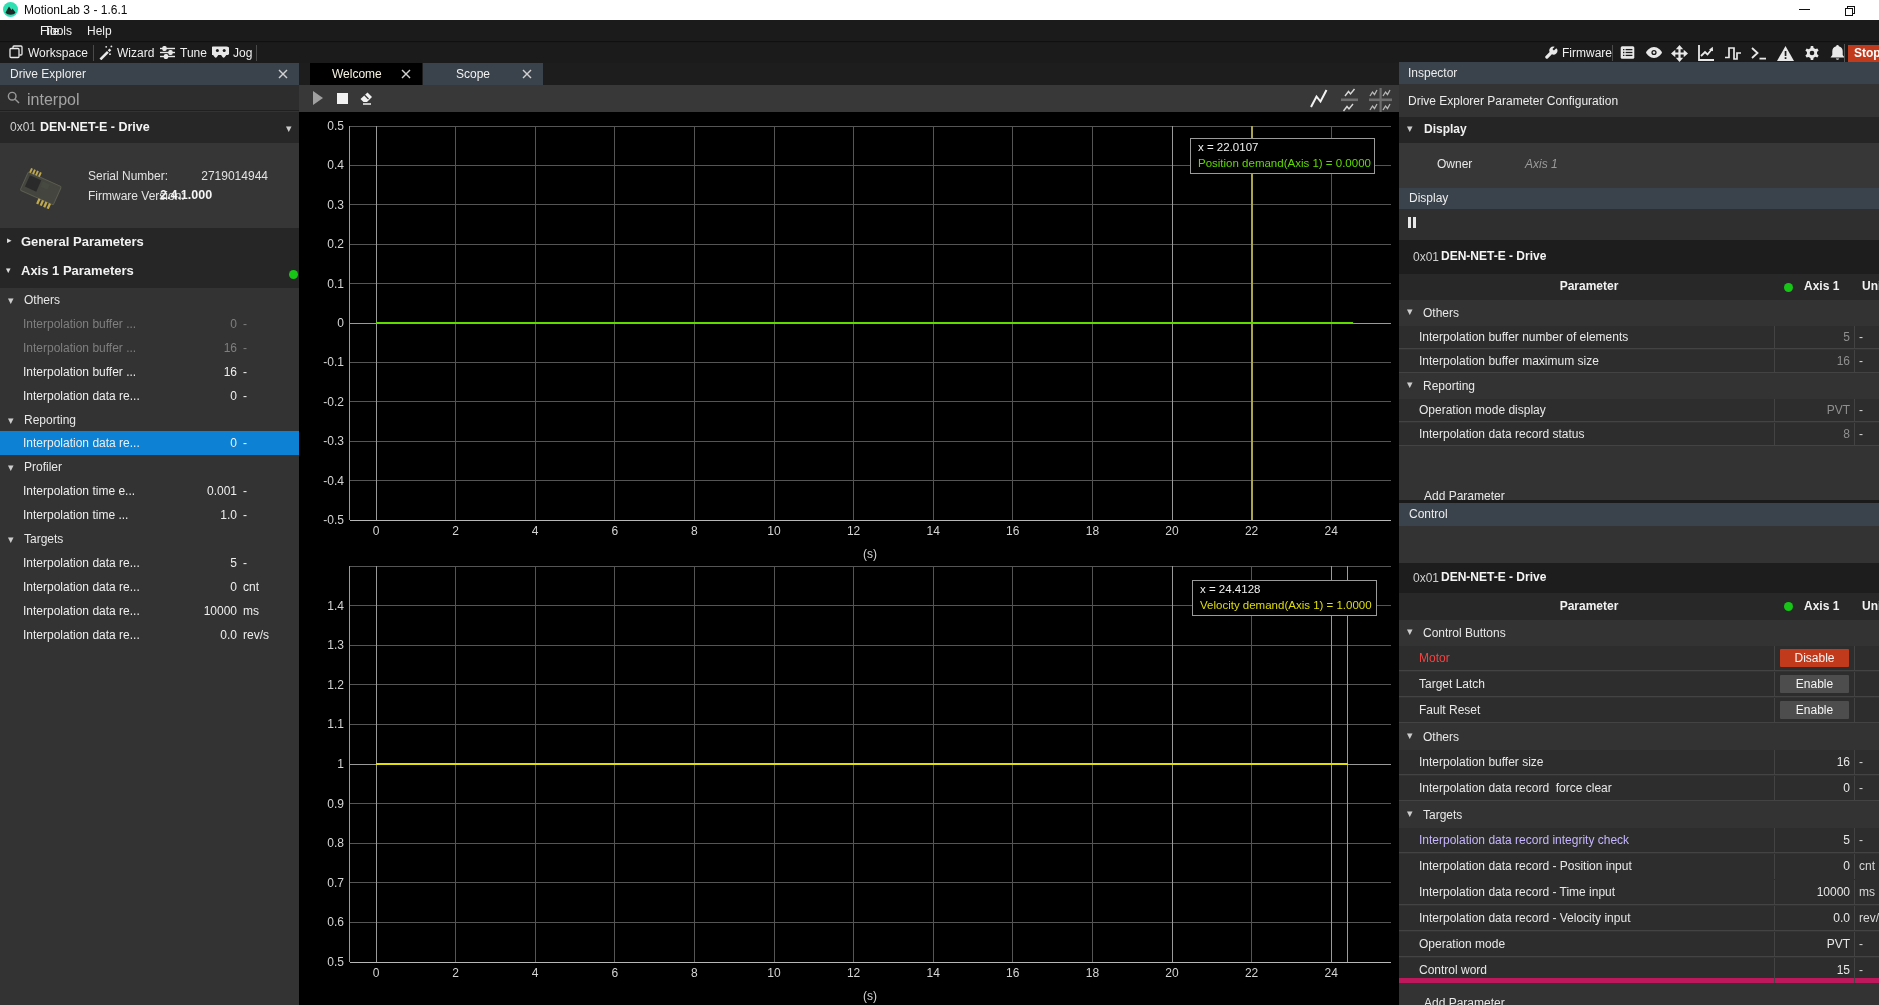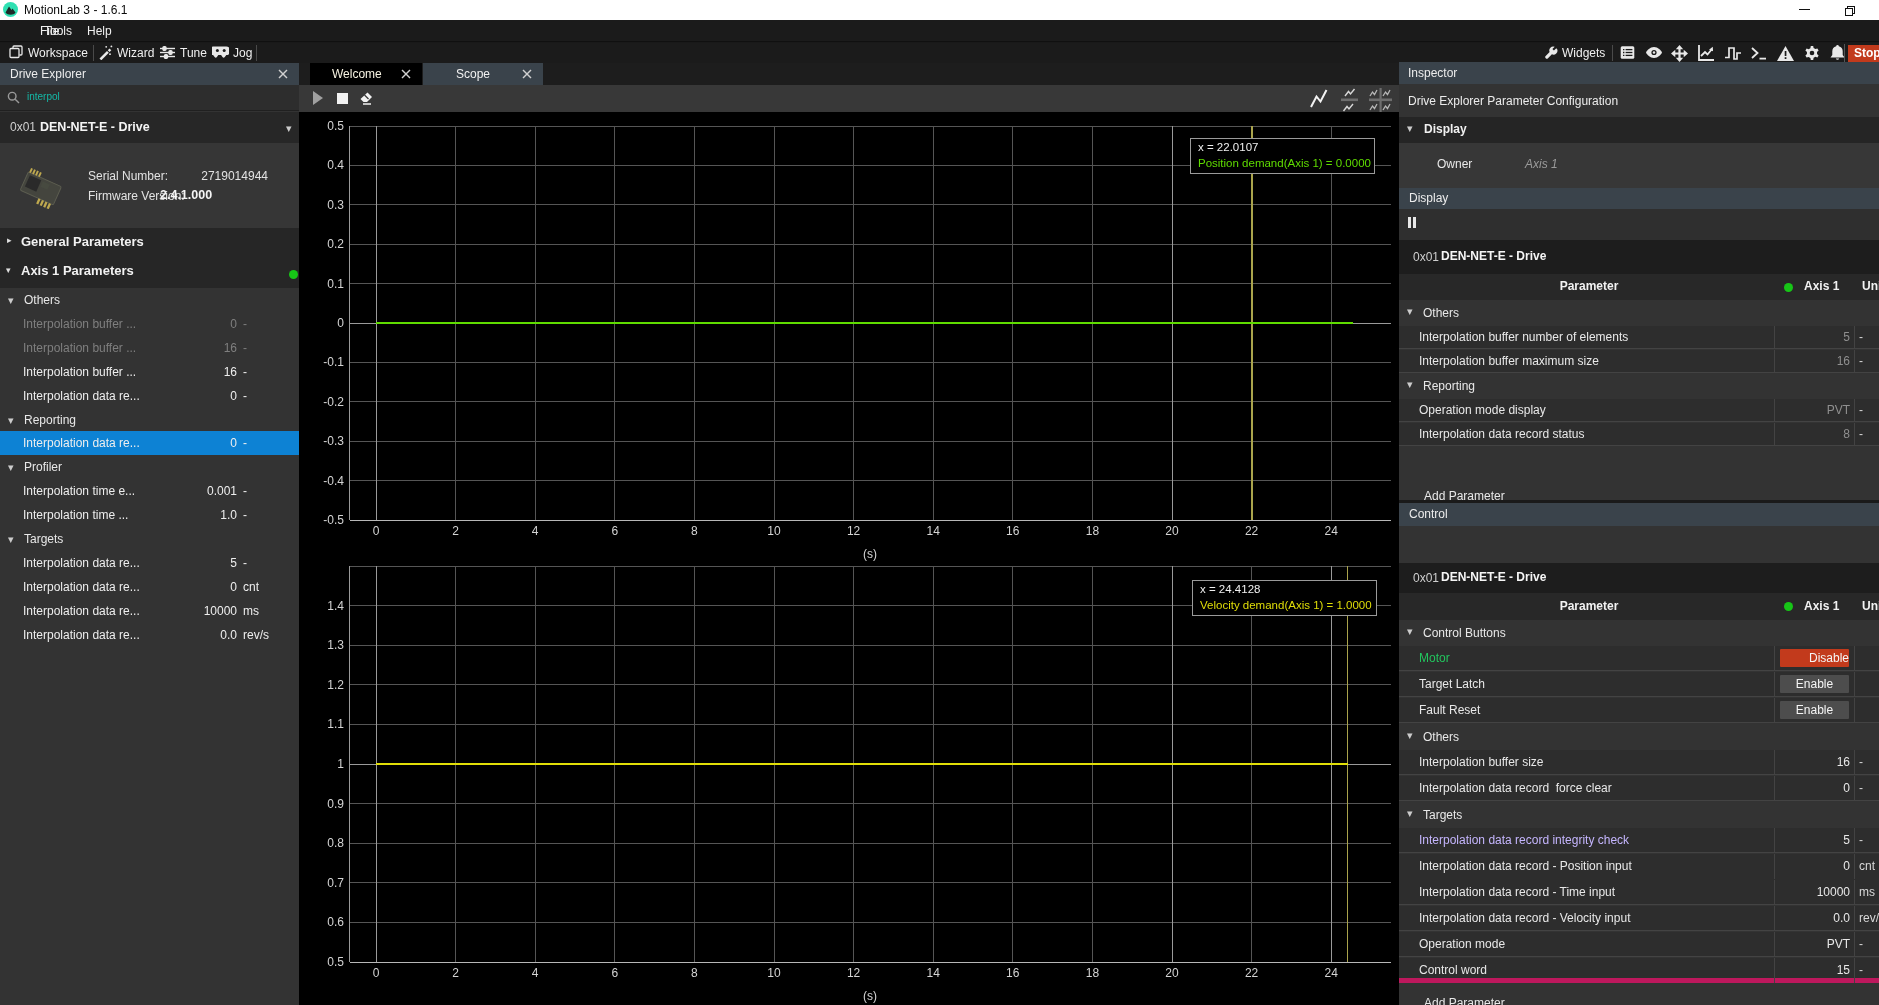--- a/index.html
+++ b/index.html
@@ -56,21 +56,21 @@
       <path d="M4.5 0.5 h8 a4.3 4.3 0 0 1 0 8.6 l-1.5 2 a1.5 1.5 0 0 1-2.3 0 l-1.4-2 h-2.8 l-1.4 2 a1.5 1.5 0 0 1-2.3 0 l-1.5-2 a4.3 4.3 0 0 1 0-8.6 z" fill="#e8e8e8" transform="translate(1.8,0)"></path>
       <circle cx="5.4" cy="4.6" r="1.5" fill="#1b1b1b"></circle>
       <circle cx="12.2" cy="4.6" r="1.5" fill="#1b1b1b"></circle>
     </svg>
   <span class="abs" style="left:233px;top:3px;color:#f0f0f0;font-size:12px;">Jog</span>
   <div class="abs" style="left:256px;top:2px;width:1px;height:16px;background:#4a4a4a;"></div>
 
   <svg class="abs" style="left:1544px;top:3px;" width="14" height="14" viewBox="0 0 14 14">
       <path d="M13.2 3.2 a4 4 0 0 1-5.3 5.1 L4 12.2 a1.6 1.6 0 0 1-2.3-2.3 L5.6 6 A4 4 0 0 1 10.7 0.7 L8.4 3 L9.9 4.5 L12.3 2.3 Z" fill="#e8e8e8"></path>
     </svg>
-  <span class="abs" style="left:1562px;top:3px;color:#f0f0f0;font-size:12px;">Widgets</span>
+  <span class="abs" style="left:1562px;top:3px;color:#f0f0f0;font-size:12px;">Firmware</span>
   <div class="abs" style="left:1612px;top:2px;width:1px;height:16px;background:#4a4a4a;"></div>
   <svg class="abs" style="left:1620px;top:2px;" width="15" height="15" viewBox="0 0 15 15">
       <rect x="0.7" y="1.2" width="13.6" height="12.6" rx="1.5" fill="#e8e8e8"></rect>
       <g stroke="#1b1b1b" stroke-width="1.3">
         <line x1="3" y1="4.6" x2="4.4" y2="4.6"></line>
         <line x1="5.6" y1="4.6" x2="12.4" y2="4.6"></line>
         <line x1="3" y1="7.5" x2="4.4" y2="7.5"></line>
         <line x1="5.6" y1="7.5" x2="12.4" y2="7.5"></line>
         <line x1="3" y1="10.4" x2="4.4" y2="10.4"></line>
         <line x1="5.6" y1="10.4" x2="12.4" y2="10.4"></line>
@@ -119,21 +119,21 @@
     <svg class="abs" style="left:278px;top:6px;" width="10" height="10" viewBox="0 0 10 10" stroke="#d0d0d0" stroke-width="1.4">
         <line x1="1" y1="1" x2="9" y2="9"></line>
         <line x1="9" y1="1" x2="1" y2="9"></line>
       </svg>
   </div>
   <div class="abs" style="left:0;top:22px;width:299px;height:26px;background:#2d2d2d;border-bottom:1px solid #202020;">
     <svg class="abs" style="left:7px;top:6px;" width="13" height="13" viewBox="0 0 13 13" fill="none" stroke="#9a9a9a" stroke-width="1.4">
         <circle cx="5.2" cy="5.2" r="3.8"></circle>
         <line x1="8.2" y1="8.2" x2="12" y2="12"></line>
       </svg>
-    <span class="abs" style="left:27px;top:6px;color:#14b8a6;font-size:10px;">interpol</span>
+    <span class="abs" style="left:27px;top:6px;color:#a3a3a3;font-size:16px;">interpol</span>
   </div>
   <div class="abs" style="left:0;top:49px;width:299px;height:31px;background:#272727;">
     <span class="abs" style="left:10px;top:8px;color:#cfcfcf;font-size:12px;">0x01</span>
     <span class="abs" style="left:40px;top:8px;color:#f5f5f5;font-size:12.5px;font-weight:bold;">DEN-NET-E - Drive</span>
     <span class="arr" style="left:286px;top:10px;">▾</span>
   </div>
   <div class="abs" style="left:0;top:80px;width:299px;height:85px;background:#363636;">
     <svg class="abs" style="left:16px;top:24px;" width="50" height="42" viewBox="0 0 50 44">
       <g transform="rotate(24 25 22)">
         <rect x="6" y="12" width="38" height="21" rx="1.5" fill="#44453e" stroke="#5c5d50" stroke-width="1"></rect>
@@ -481,22 +481,22 @@
       <span style="position:absolute;left:110px;top:6px;width:160px;text-align:center;color:#f2f2f2;font-weight:bold;">Parameter</span>
       <span style="position:absolute;left:385px;top:9px;width:9px;height:9px;border-radius:50%;background:#17c517;"></span>
       <span style="position:absolute;left:405px;top:6px;color:#f2f2f2;font-weight:bold;">Axis 1</span>
       <span style="position:absolute;left:463px;top:6px;color:#f2f2f2;font-weight:bold;">Units</span>
     </div>
 <div style="position:absolute;left:0;top:558px;width:480px;height:26px;background:#333333;">
       <span class="arr" style="left:8px;top:5px;">▾</span>
       <span style="position:absolute;left:24px;top:6px;color:#e8e8e8;">Control Buttons</span>
     </div>
 <div style="position:absolute;left:0;top:584px;width:480px;height:25px;background:#2d2d2d;border-bottom:1px solid #434343;">
-<span style="position:absolute;left:20px;top:5px;color:#22c55e;">Motor</span>
-<div style="position:absolute;left:381px;top:3px;width:69px;height:18px;background:#c23a1c;color:#f5f5f5;font-size:12px;text-align:right;line-height:18px;border-radius:1px;">Disable</div>
+<span style="position:absolute;left:20px;top:5px;color:#ef4444;">Motor</span>
+<div style="position:absolute;left:381px;top:3px;width:69px;height:18px;background:#c23a1c;color:#f5f5f5;font-size:12px;text-align:center;line-height:18px;border-radius:1px;">Disable</div>
 <div style="position:absolute;left:375px;top:0;width:1px;height:25px;background:#434343;"></div>
 <div style="position:absolute;left:455px;top:0;width:1px;height:25px;background:#434343;"></div>
 </div>
 <div style="position:absolute;left:0;top:610px;width:480px;height:25px;background:#2d2d2d;border-bottom:1px solid #434343;">
 <span style="position:absolute;left:20px;top:5px;color:#e8e8e8;">Target Latch</span>
 <div style="position:absolute;left:381px;top:3px;width:69px;height:18px;background:#4d4d4d;color:#f5f5f5;font-size:12px;text-align:center;line-height:18px;border-radius:1px;">Enable</div>
 <div style="position:absolute;left:375px;top:0;width:1px;height:25px;background:#434343;"></div>
 <div style="position:absolute;left:455px;top:0;width:1px;height:25px;background:#434343;"></div>
 </div>
 <div style="position:absolute;left:0;top:636px;width:480px;height:25px;background:#2d2d2d;border-bottom:1px solid #434343;">

